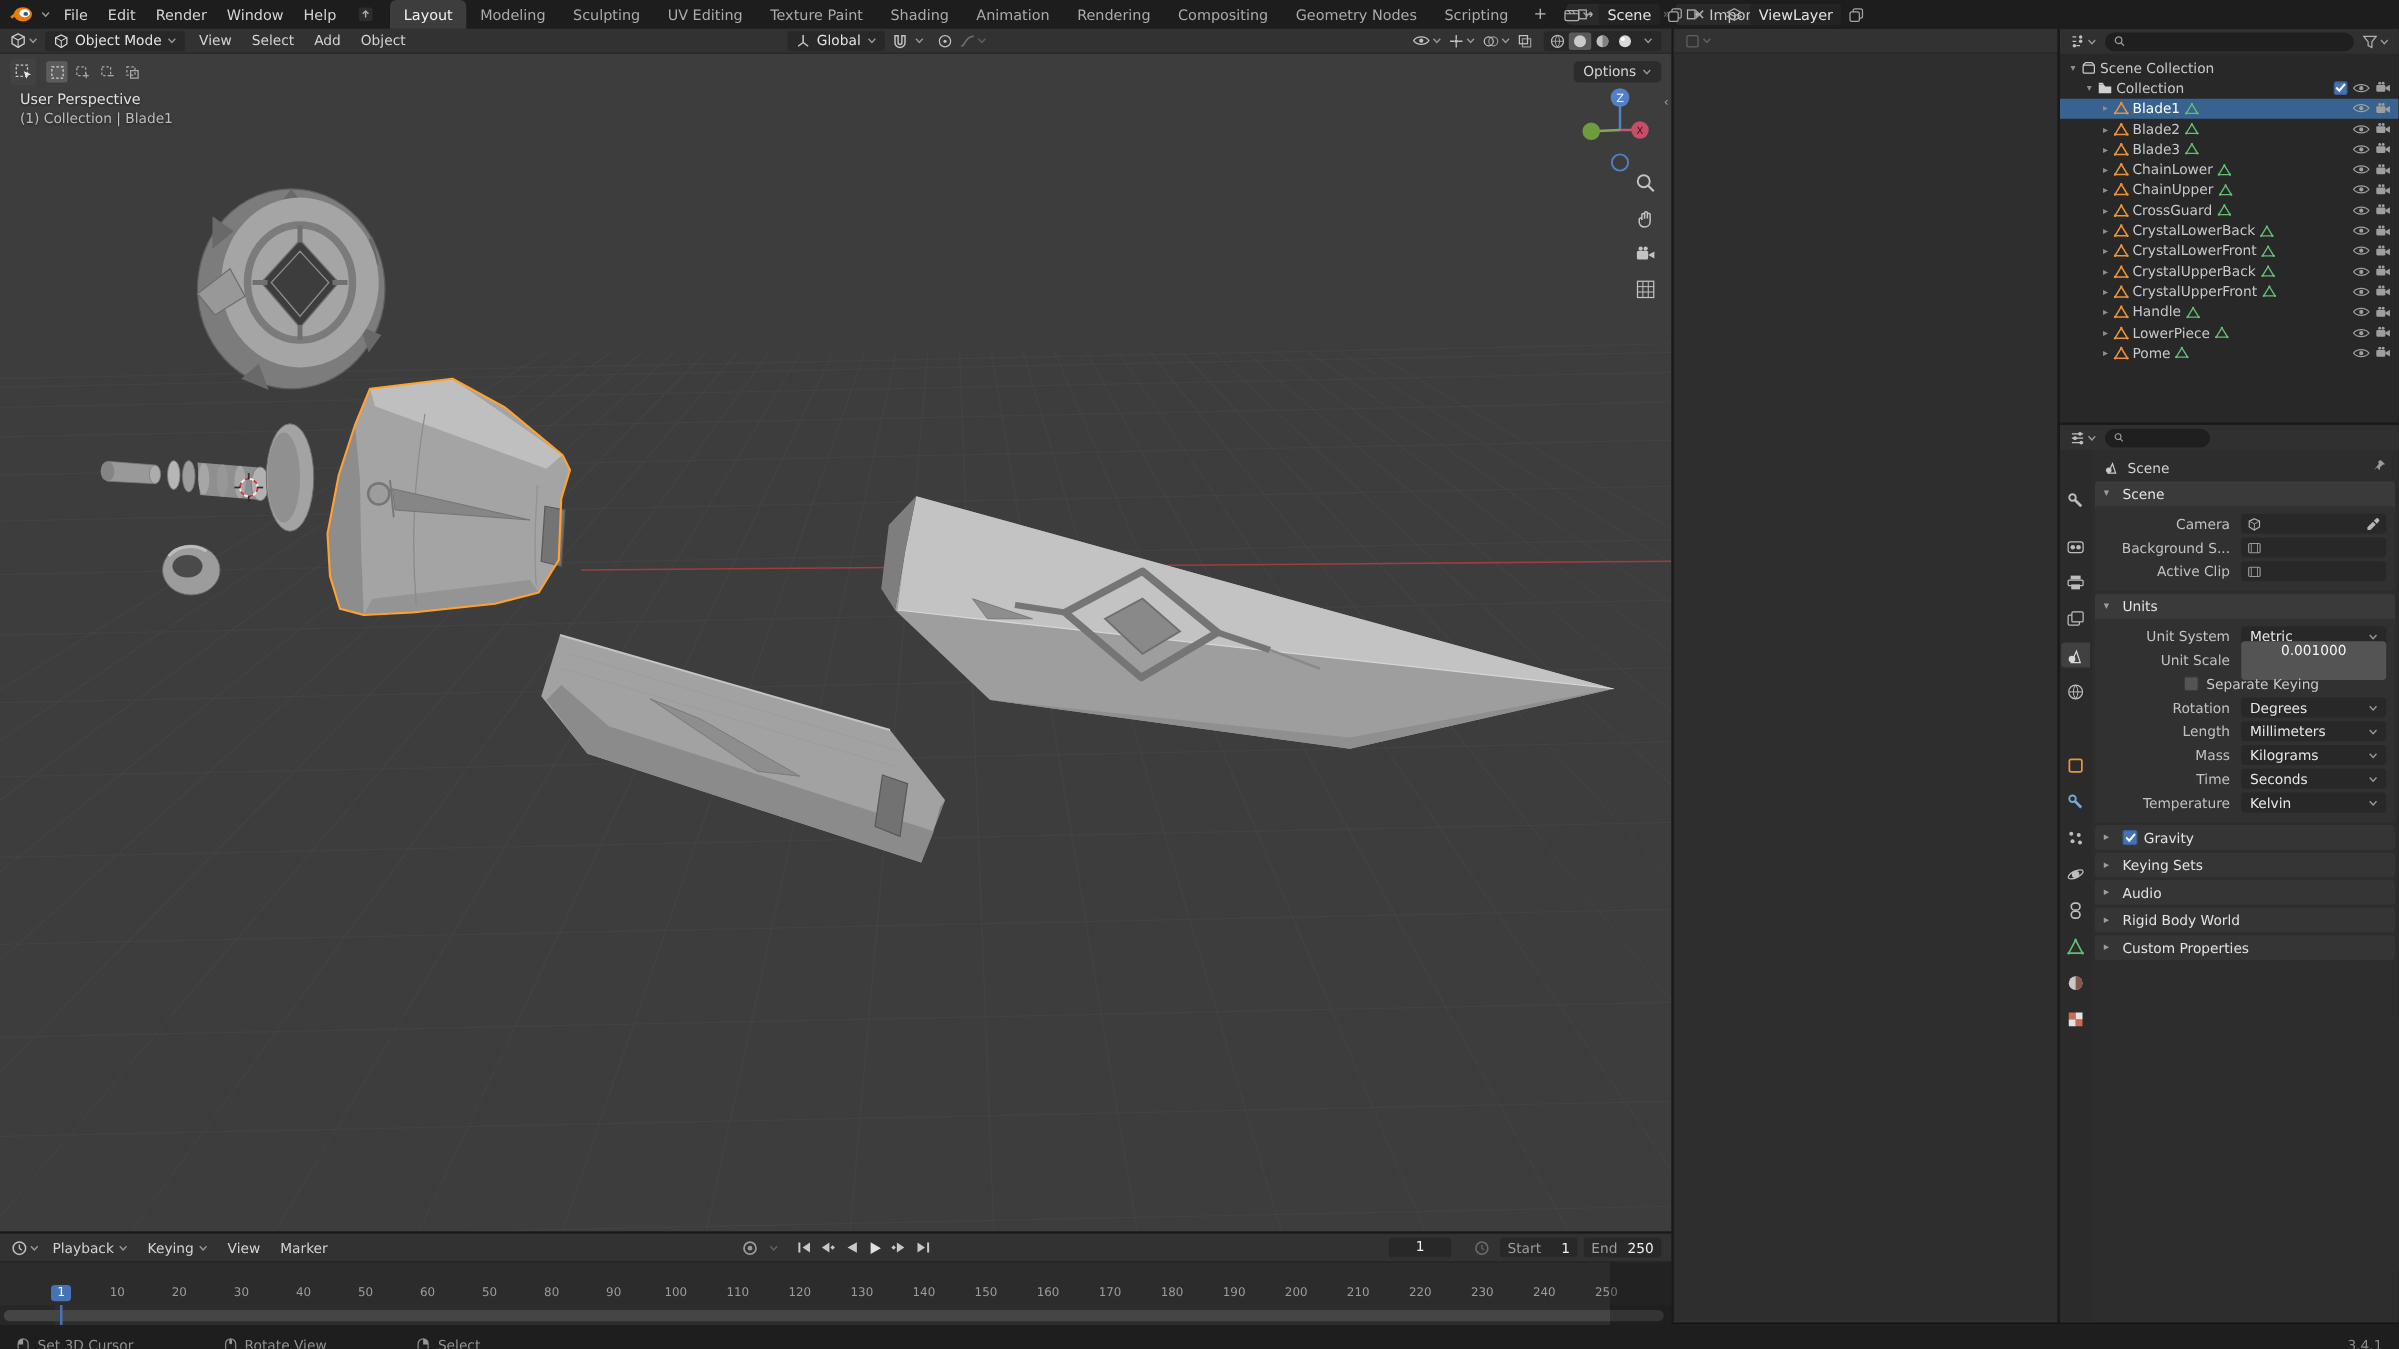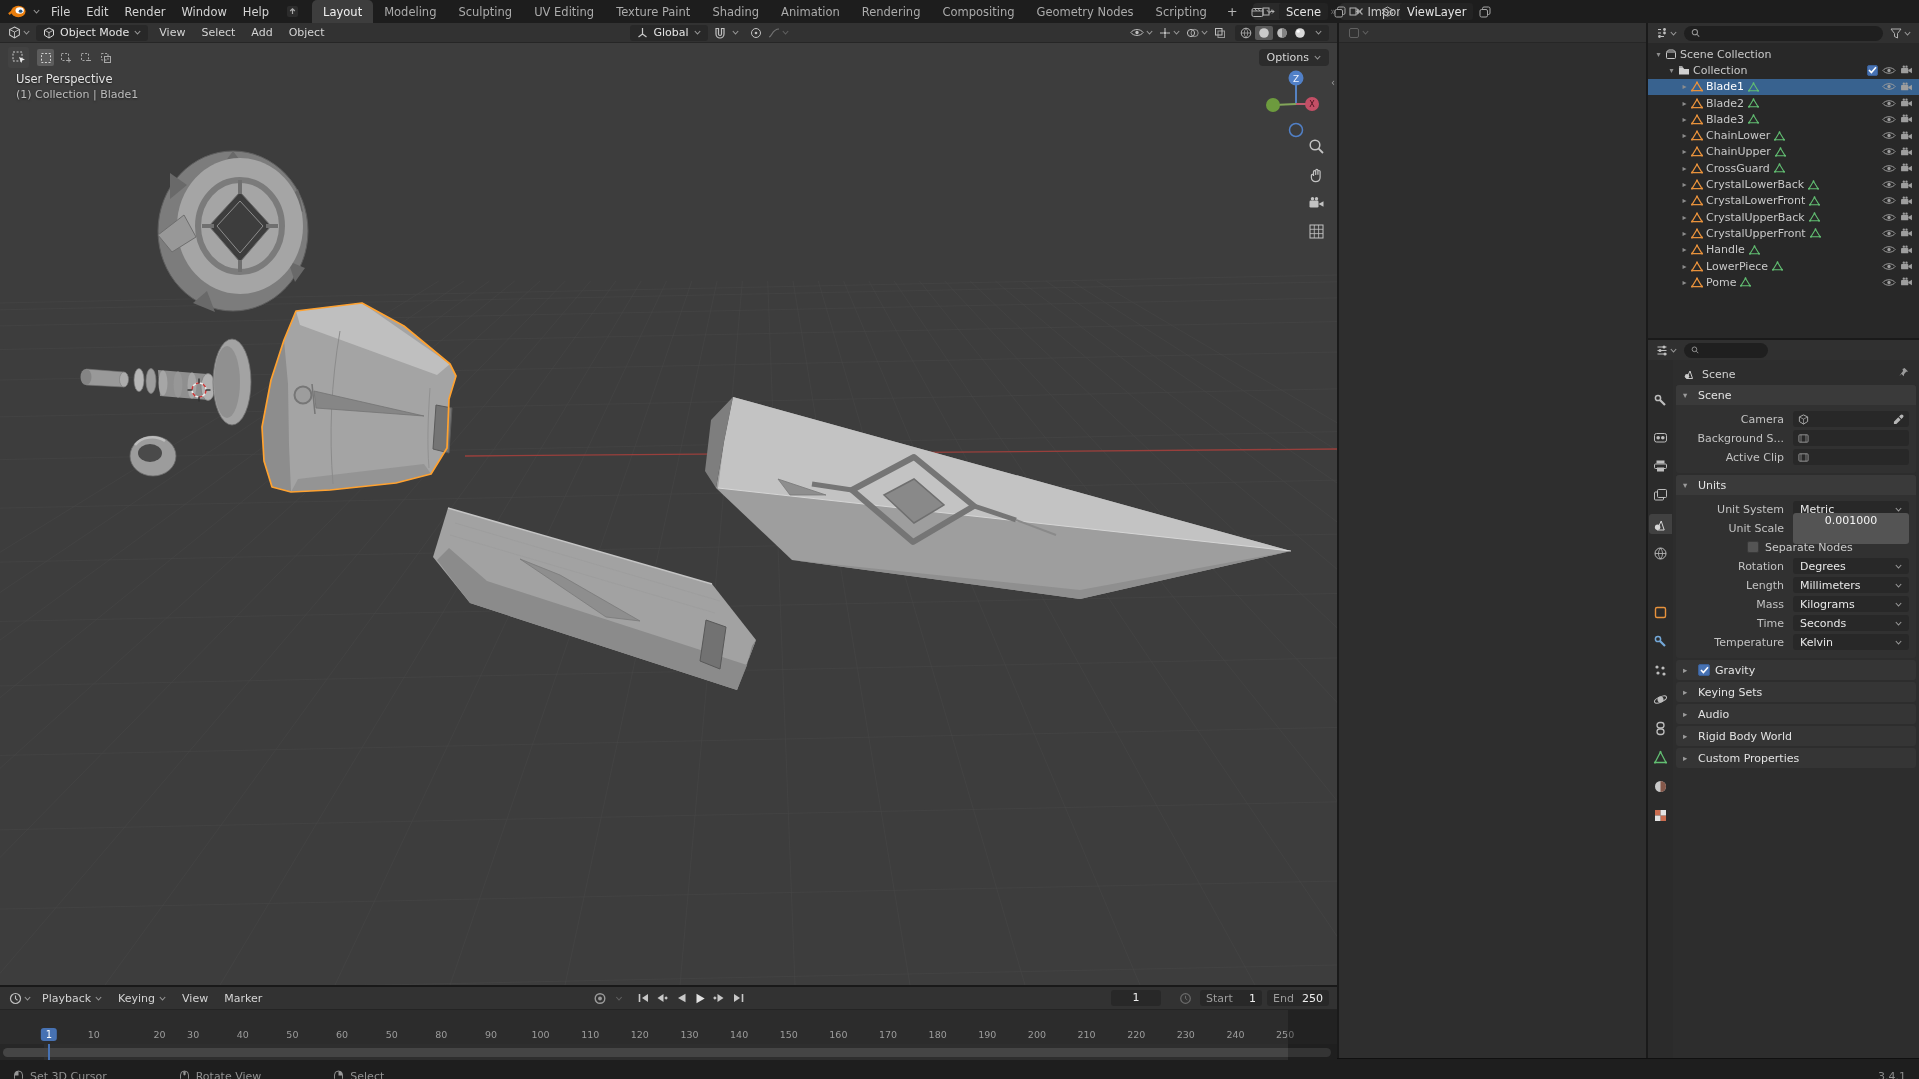--- a/index.html
+++ b/index.html
@@ -682,21 +682,21 @@
             <div class="rangefield">
               <span class="lab">End</span>
                 <span class="val">250</span>
             </div>
           </div>
         </div>
 
         <div class="tl-ruler">
           <div id="ticks">
               <span class="tick" style="left: 93.8715px;">10</span>
-              <span class="tick" style="left: 143.506px; margin-left: 16px;">20</span>
+              <span class="tick" style="left: 143.506px;">20</span>
               <span class="tick" style="left: 193.142px;">30</span>
               <span class="tick" style="left: 242.776px;">40</span>
               <span class="tick" style="left: 292.411px; text-align: center;">50</span>
               <span class="tick" style="left: 342.046px;">60</span>
               <span class="tick" style="left: 391.681px;">50</span>
               <span class="tick" style="left: 441.316px;">80</span>
               <span class="tick" style="left: 490.951px;">90</span>
               <span class="tick" style="left: 540.587px;">100</span>
               <span class="tick" style="left: 590.221px;">110</span>
               <span class="tick" style="left: 639.856px;">120</span>
@@ -1438,21 +1438,21 @@
                   <div class="prow">
                     <div class="plabel">Unit Scale</div>
                     <div class="pwidget">
                       <div class="numfield2">0.001000</div>
                     </div>
                   </div>
                   <div class="prow">
                     <div class="plabel"></div>
                     <div class="pwidget cbrow">
                       <span class="cb"></span>
-                      <span class="cblabel">Separate Nodes</span>
+                      <span class="cblabel">Separate Keying</span>
                     </div>
                   </div>
                   <div class="prow">
                     <div class="plabel">Rotation</div>
                     <div class="pwidget">
                       <div class="dd">
                         <span class="ddval">Degrees</span>
                         <span class="ddchev">
                           <svg width="7" height="5" viewBox="0 0 7 5">
                             <path d="M.8 1l2.7 3L6.2 1" fill="none" stroke="#9a9a9a" stroke-width="1.1"></path>

